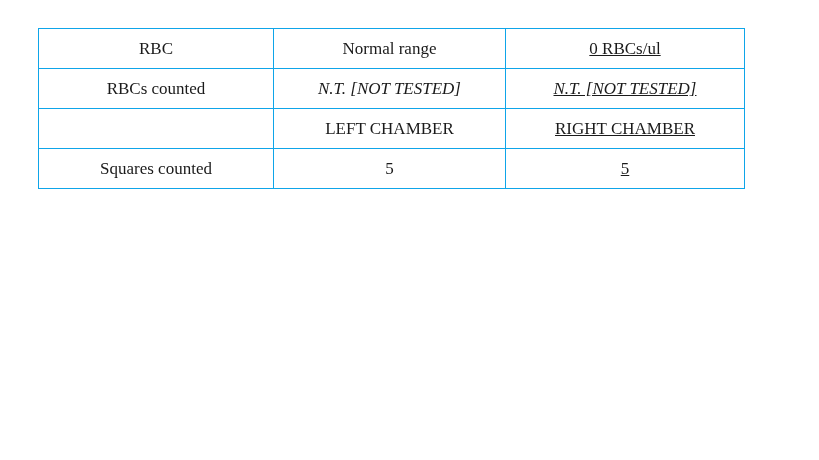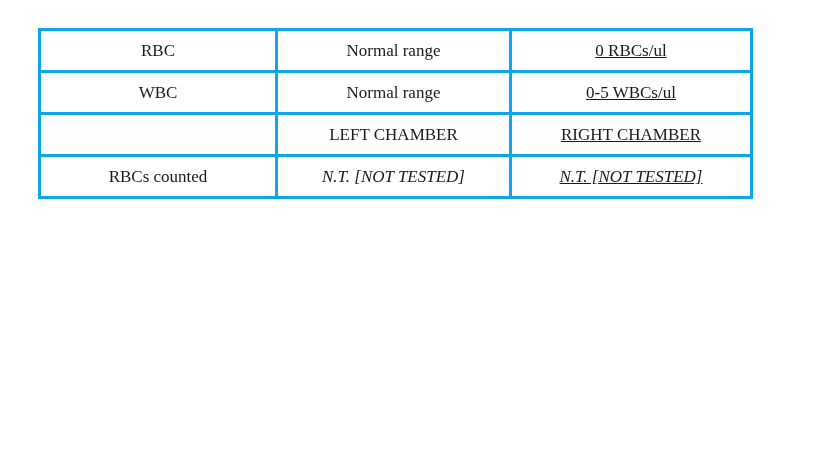--- a/index.html
+++ b/index.html
@@ -19,21 +19,21 @@
   
   .results-table {
     position: absolute;
     left: 38px;
     top: 28px;
     width: 679px;
     border-collapse: collapse;
     table-layout: fixed;
   }
   .results-table td {
-    border: 3px solid #0ea5e9;
+    border: 1px solid #0ea5e9;
     height: 39px;
     padding: 0 4px;
     text-align: center;
     vertical-align: middle;
     font-size: 17px;
     line-height: 1.15;
     white-space: nowrap;
     background: #ffffff;
   }
   .col-label  { width: 226px; }
@@ -61,39 +61,39 @@
 
 <table class="results-table">
   <tbody>
 
     <tr>
       <td class="col-label">RBC</td>
       <td class="col-left">Normal range</td>
       <td class="col-right">0 RBCs/ul</td>
     </tr>
 
+
     <tr>
-      <td class="col-label">WBC</td>
-      <td class="col-left">Normal range</td>
-      <td class="col-right">0-5 WBCs/ul</td>
+      <td class="col-label">RBCs counted</td>
+      <td class="col-left cell-italic">N.T. [NOT TESTED]</td>
+      <td class="col-right cell-italic">N.T. [NOT TESTED]</td>
     </tr>
 
     <tr>
       <td class="col-label cell-empty"></td>
       <td class="col-left">LEFT CHAMBER</td>
       <td class="col-right">RIGHT CHAMBER</td>
     </tr>
 
+
     <tr>
-      <td class="col-label">RBCs counted</td>
-      <td class="col-left cell-italic">N.T. [NOT TESTED]</td>
-      <td class="col-right cell-italic">N.T. [NOT TESTED]</td>
+      <td class="col-label">Squares counted</td>
+      <td class="col-left">5</td>
+      <td class="col-right">5</td>
     </tr>
-
-
 
   </tbody>
 </table>
 
 <div class="equation-block">
 
   
 
   
   

